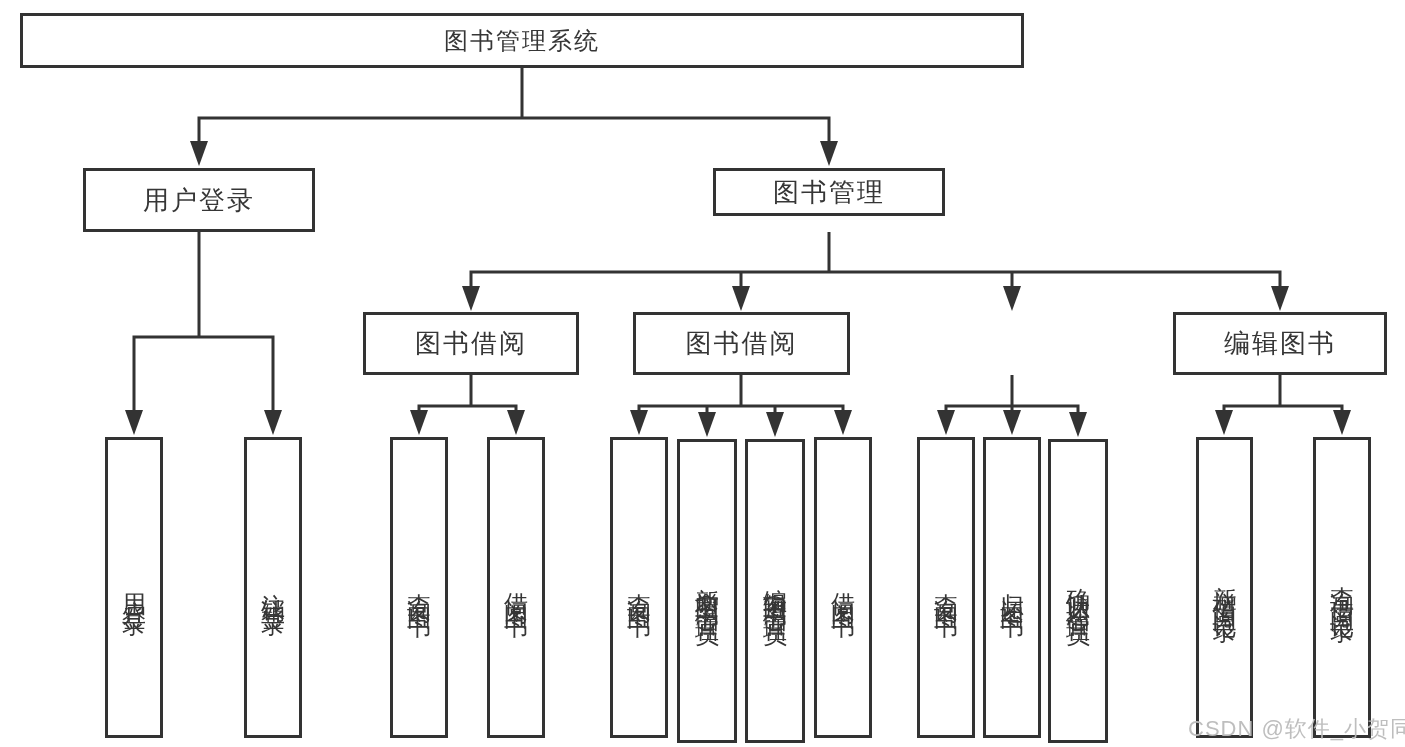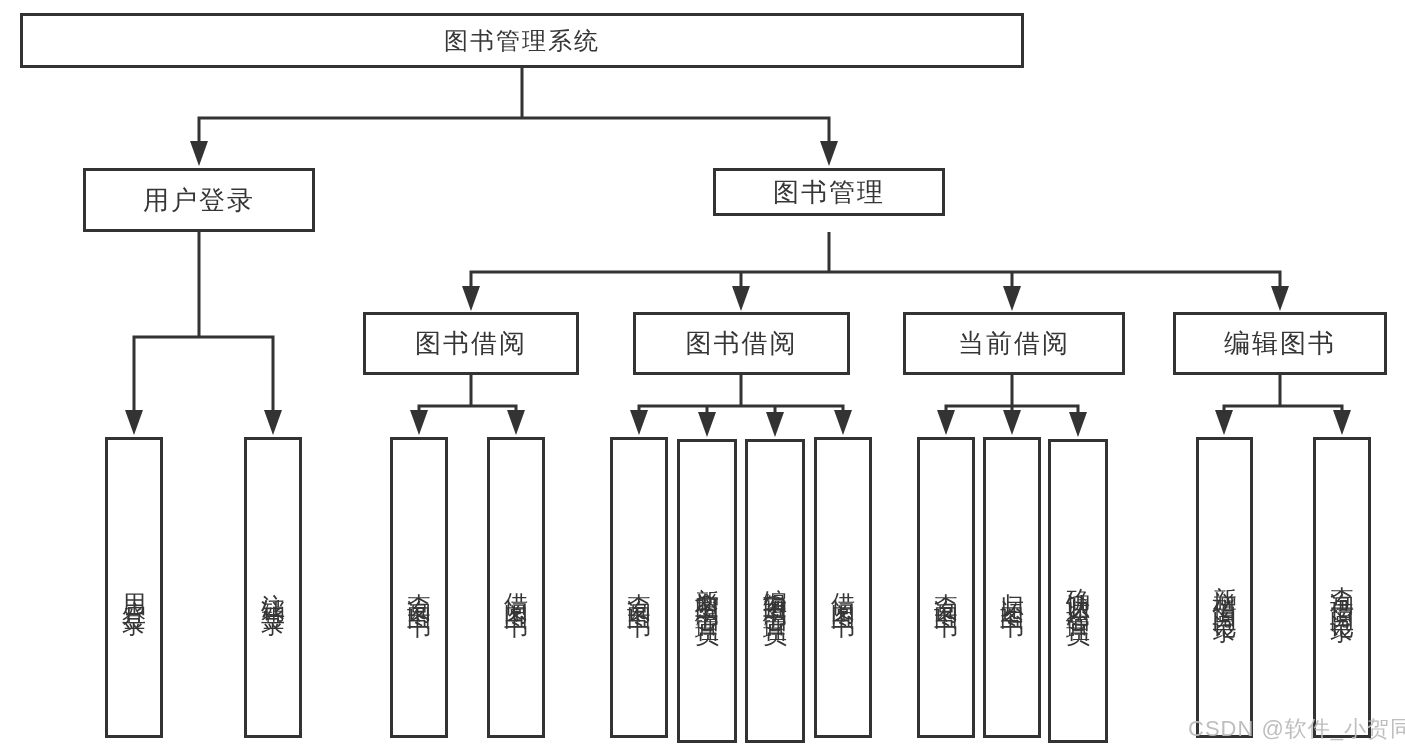--- a/index.html
+++ b/index.html
@@ -117,23 +117,20 @@
   <div class="node" style="left:713px; top:168px; width:232px; height:48px;">
     <span class="hlabel">图书管理</span>
   </div>
 
   <div class="node" style="left:363px; top:312px; width:216px; height:63px;">
     <span class="hlabel">图书借阅</span>
   </div>
   <div class="node" style="left:633px; top:312px; width:217px; height:63px;">
     <span class="hlabel">图书借阅</span>
   </div>
-  <div class="node" style="left:903px; top:312px; width:222px; height:63px;">
-    <span class="hlabel">当前借阅</span>
-  </div>
   <div class="node" style="left:1173px; top:312px; width:214px; height:63px;">
     <span class="hlabel">编辑图书</span>
   </div>
 
   <div class="node vnode" style="left:105px; top:437px; width:58px; height:301px;">
     <span class="vlabel">用户登录</span>
   </div>
   <div class="node vnode" style="left:244px; top:437px; width:58px; height:301px;">
     <span class="vlabel">注销登录</span>
   </div>

